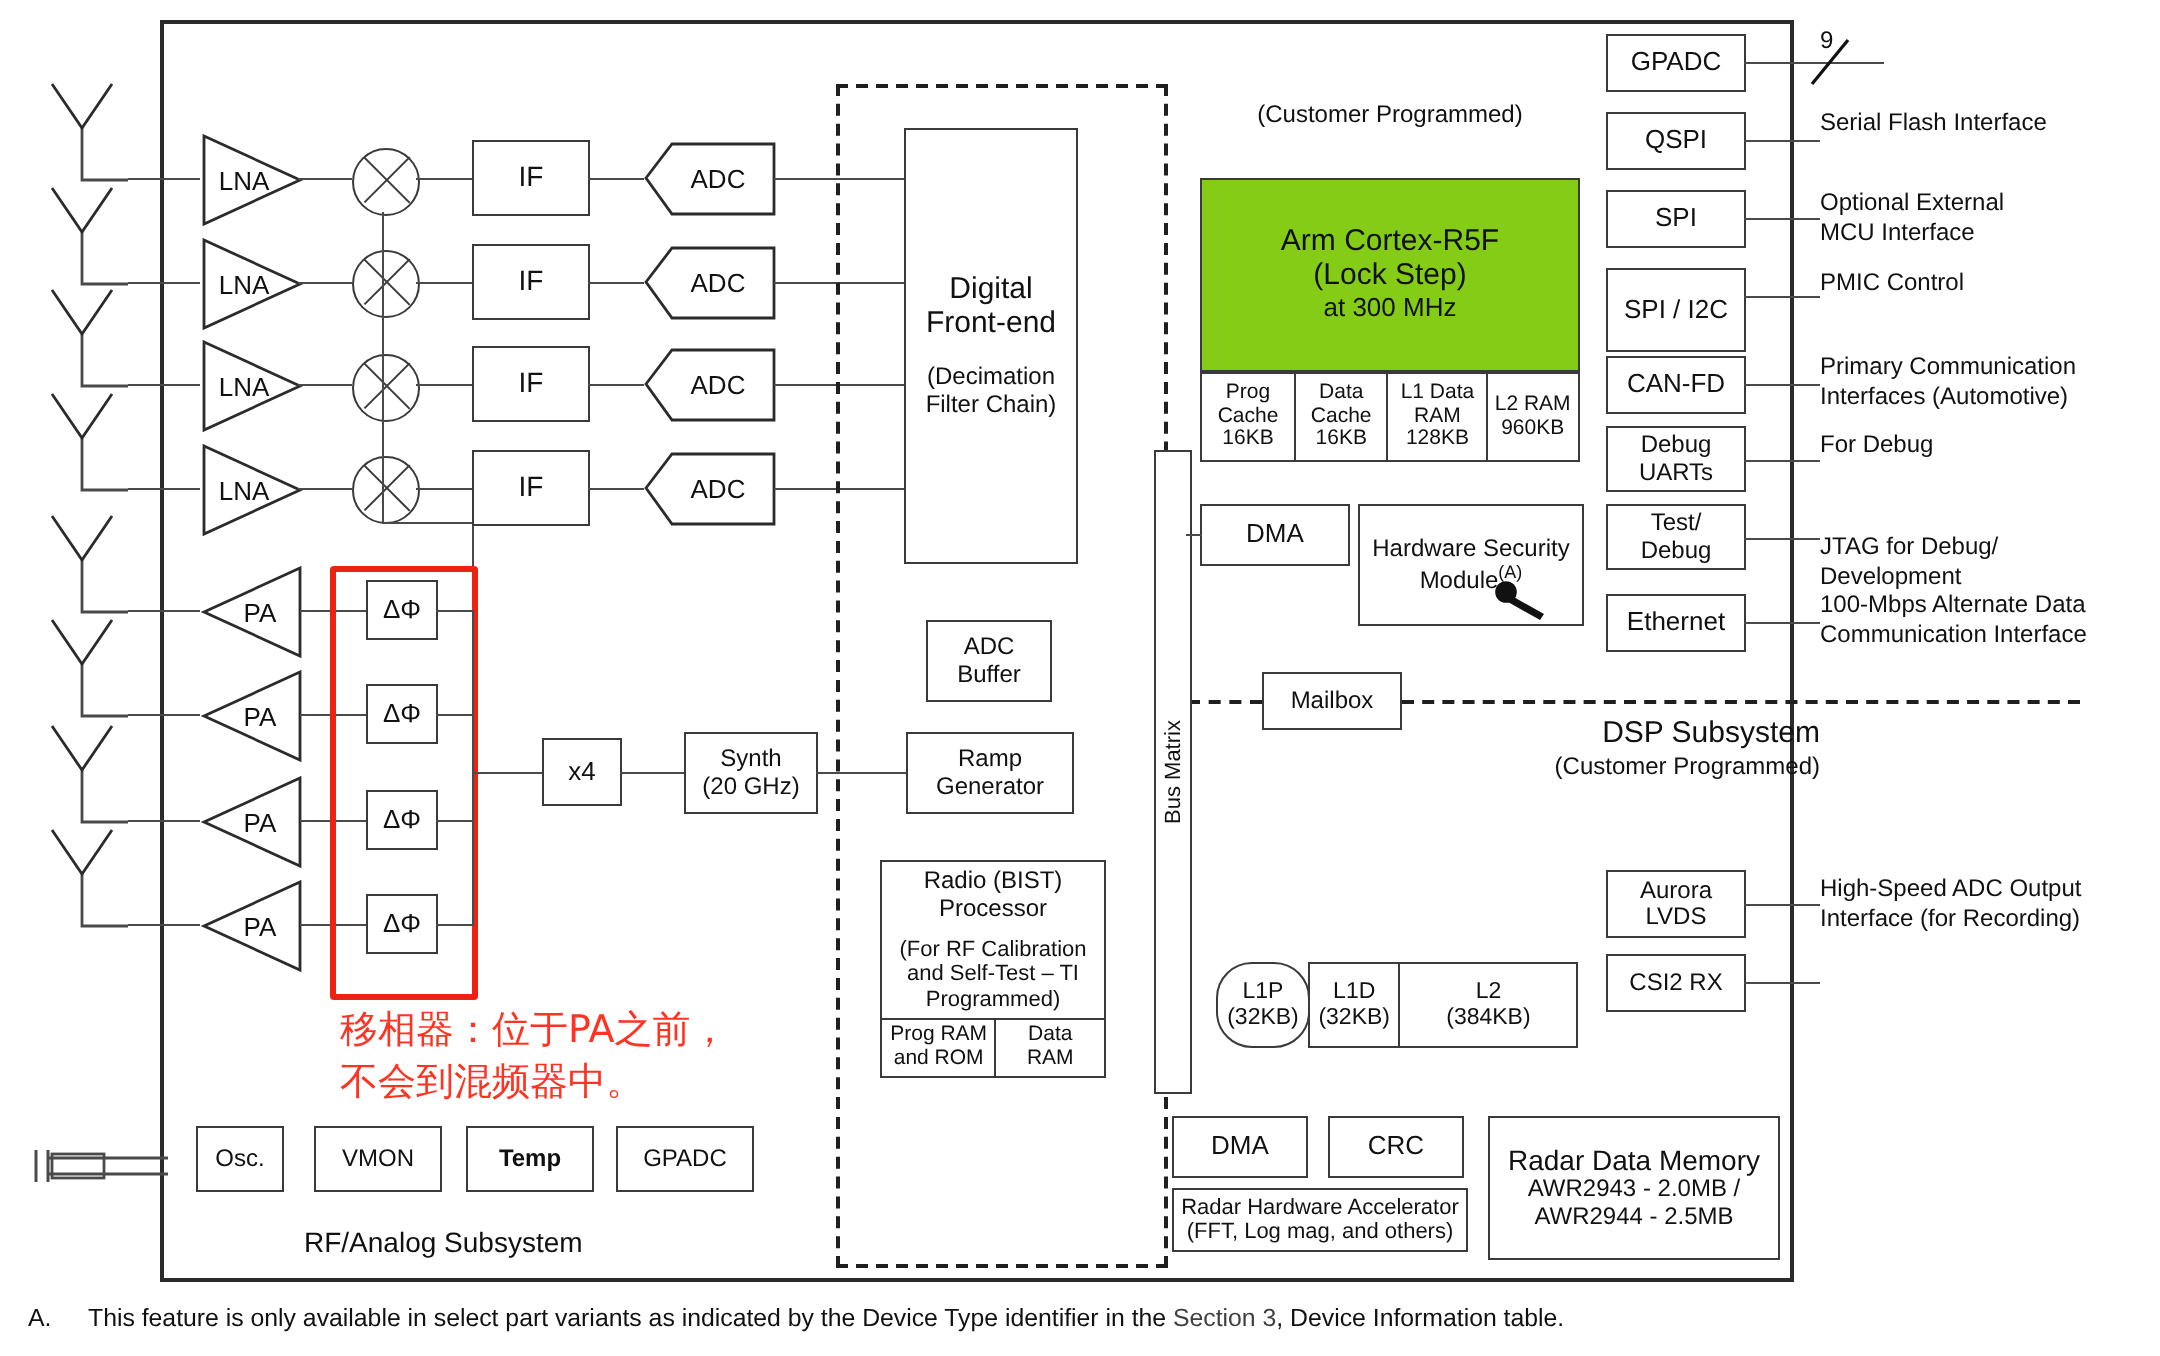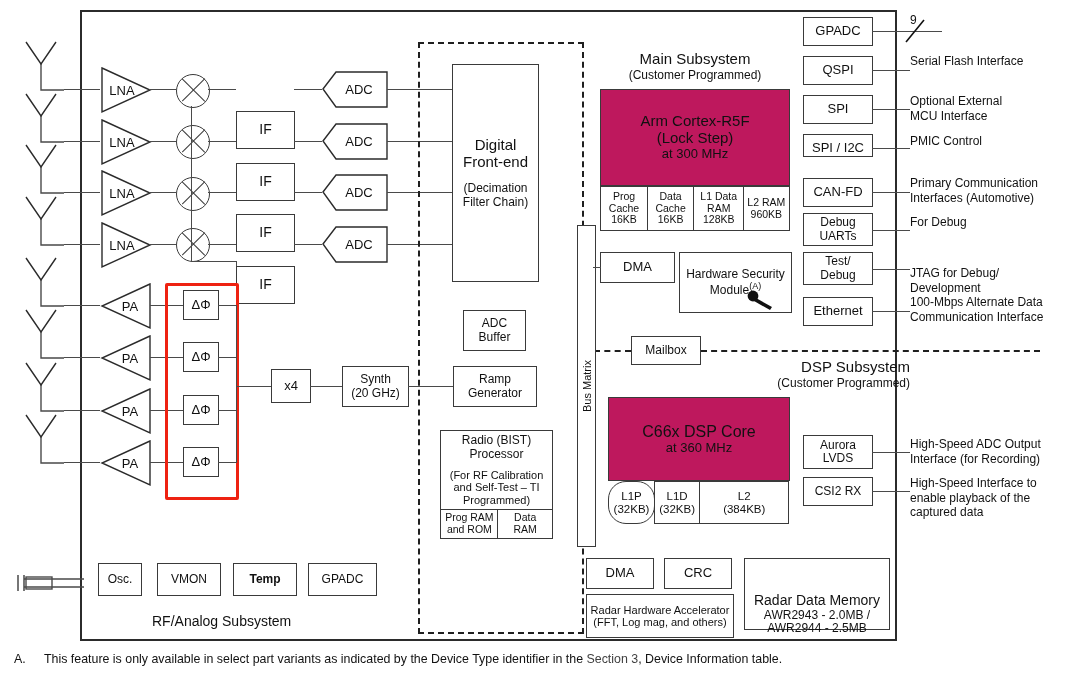--- a/index.html
+++ b/index.html
@@ -14,25 +14,25 @@
   
   .box{
     position:absolute;box-sizing:border-box;
     border:1.4px solid #3a3a3a;background:#ffffff;
     display:flex;flex-direction:column;align-items:center;justify-content:center;
     text-align:center;line-height:1.12;color:#111;
   }
   .box .l1{display:block;}
   .box .l2{display:block;}
   .box .l3{display:block;}
-  .gray{background:#be185d;}
+  .gray{background:#84cc16;}
   .f11{font-size:11px;}
   .f12{font-size:12px;}
   .f13{font-size:13px;}
-  .f14{font-size:14px;margin-top:41px;}
+  .f14{font-size:14px;}
   .f15{font-size:15px;}
   .f16{font-size:16px;}
   .f9{font-size:9px;}
 
   
   .wire{position:absolute;background:#4a4a4a;}
   .wh{height:1.4px;}
   .wv{width:1.4px;}
 
   
@@ -336,20 +336,22 @@
       <span>Prog RAM</span>
       <span>and ROM</span>
     </div>
     <div class="memcell" style="width:56px;">
       <span>Data</span>
       <span>RAM</span>
     </div>
   </div>
 
 
+  <div class="note-cn" style="left:170px;top:502px;width:280px;">移相器：位于PA之前，
+不会到混频器中。</div>
 
   <svg class="abs" style="left:14px;top:565px;" width="72" height="36" viewBox="0 0 72 36">
     <path d="M4 10 L4 26 M10 10 L10 26" stroke="#4a4a4a" stroke-width="1.5" fill="none"></path>
     <rect x="12" y="12" width="26" height="12" stroke="#4a4a4a" stroke-width="1.4" fill="none"></rect>
     <path d="M10 14 L70 14 M10 22 L70 22" stroke="#4a4a4a" stroke-width="1.4" fill="none"></path>
   </svg>
   <div class="box f12" style="left:98px;top:563px;width:44px;height:33px;">
     <span>Osc.</span>
   </div>
   <div class="box f12" style="left:157px;top:563px;width:64px;height:33px;">
@@ -360,21 +362,20 @@
   </div>
   <div class="box f12" style="left:308px;top:563px;width:69px;height:33px;">
     <span>GPADC</span>
   </div>
 
   <div class="label blue" style="left:152px;top:613px;font-size:14px;">
     <span>RF/Analog Subsystem</span>
   </div>
 
   <div class="label blue" style="left:600px;top:50px;width:190px;text-align:center;">
-    <div style="font-size:15px;">Main Subsystem</div>
     <div class="f12">(Customer Programmed)</div>
   </div>
 
   <div class="box gray" style="left:600px;top:89px;width:190px;height:97px;">
     <span class="f15">Arm Cortex-R5F</span>
     <span class="f15">(Lock Step)</span>
     <span class="f13">at 300 MHz</span>
   </div>
   <div class="memrow" style="left:600px;top:186px;width:190px;height:45px;">
     <div class="memcell" style="width:48px;">
@@ -421,24 +422,20 @@
   <div id="bus-matrix">
     <span>Bus Matrix</span>
   </div>
   <div class="wire wh" style="left:593px;top:267px;width:8px;"></div>
 
   <div class="label blue" style="left:725px;top:358px;width:185px;text-align:right;">
     <div style="font-size:15px;">DSP Subsystem</div>
     <div class="f12">(Customer Programmed)</div>
   </div>
 
-  <div class="box gray" style="left:608px;top:397px;width:182px;height:84px;">
-    <span class="f16">C66x DSP Core</span>
-    <span class="f13">at 360 MHz</span>
-  </div>
   <div class="memrow" style="left:608px;top:481px;width:182px;height:43px;">
     <div class="memcell" style="width:47px;font-size:11.5px;border-radius:18px;">
       <span>L1P</span>
       <span>(32KB)</span>
     </div>
     <div class="memcell" style="width:47px;font-size:11.5px;">
       <span>L1D</span>
       <span>(32KB)</span>
     </div>
     <div class="memcell" style="width:90px;font-size:11.5px;">
@@ -446,21 +443,21 @@
       <span>(384KB)</span>
     </div>
   </div>
 
   <div class="box f13" style="left:586px;top:558px;width:68px;height:31px;">
     <span>DMA</span>
   </div>
   <div class="box f13" style="left:664px;top:558px;width:68px;height:31px;">
     <span>CRC</span>
   </div>
-  <div class="box f11" style="left:586px;top:594px;width:148px;height:44px;">
+  <div class="box f11" style="left:586px;top:594px;width:148px;height:32px;">
     <span class="l1">Radar Hardware Accelerator</span>
     <span class="l2">(FFT, Log mag, and others)</span>
   </div>
   <div class="box f13" style="left:744px;top:558px;width:146px;height:72px;">
     <span class="l1 f14">Radar Data Memory</span>
     <span class="l2 f12">AWR2943 - 2.0MB /</span>
     <span class="l3 f12">AWR2944 - 2.5MB</span>
   </div>
 
   <div class="box f13" style="left:803px;top:17px;width:70px;height:29px;">
@@ -482,21 +479,21 @@
 
   <div class="box f13" style="left:803px;top:95px;width:70px;height:29px;">
     <span>SPI</span>
   </div>
   <div class="wire wh" style="left:872px;top:109px;width:38px;"></div>
   <div class="label f12" style="left:910px;top:94px;">
     <div>Optional External</div>
     <div>MCU Interface</div>
   </div>
 
-  <div class="box f13" style="left:803px;top:134px;width:70px;height:23px;justify-content:flex-end;">
+  <div class="box f13" style="left:803px;top:134px;width:70px;height:42px;">
     <span>SPI / I2C</span>
   </div>
   <div class="wire wh" style="left:872px;top:148px;width:38px;"></div>
   <div class="label f12" style="left:910px;top:134px;">
     <div>PMIC Control</div>
   </div>
 
   <div class="box f13" style="left:803px;top:178px;width:70px;height:29px;">
     <span>CAN-FD</span>
   </div>
@@ -541,23 +538,18 @@
   <div class="wire wh" style="left:872px;top:452px;width:38px;"></div>
   <div class="label f12" style="left:910px;top:437px;">
     <div>High-Speed ADC Output</div>
     <div>Interface (for Recording)</div>
   </div>
 
   <div class="box f12" style="left:803px;top:477px;width:70px;height:29px;">
     <span>CSI2 RX</span>
   </div>
   <div class="wire wh" style="left:872px;top:491px;width:38px;"></div>
-  <div class="label f12" style="left:910px;top:476px;">
-    <div>High-Speed Interface to</div>
-    <div>enable playback of the</div>
-    <div>captured data</div>
-  </div>
 
   <div id="footnote">
     <span class="fn-letter">A.</span><span>This feature is only available in select part variants as indicated by the Device Type identifier in the </span><span class="blue" style="text-decoration:none;">Section 3</span><span>, Device Information table.</span>
   </div>
 
 </div>
 
 </body></html>

